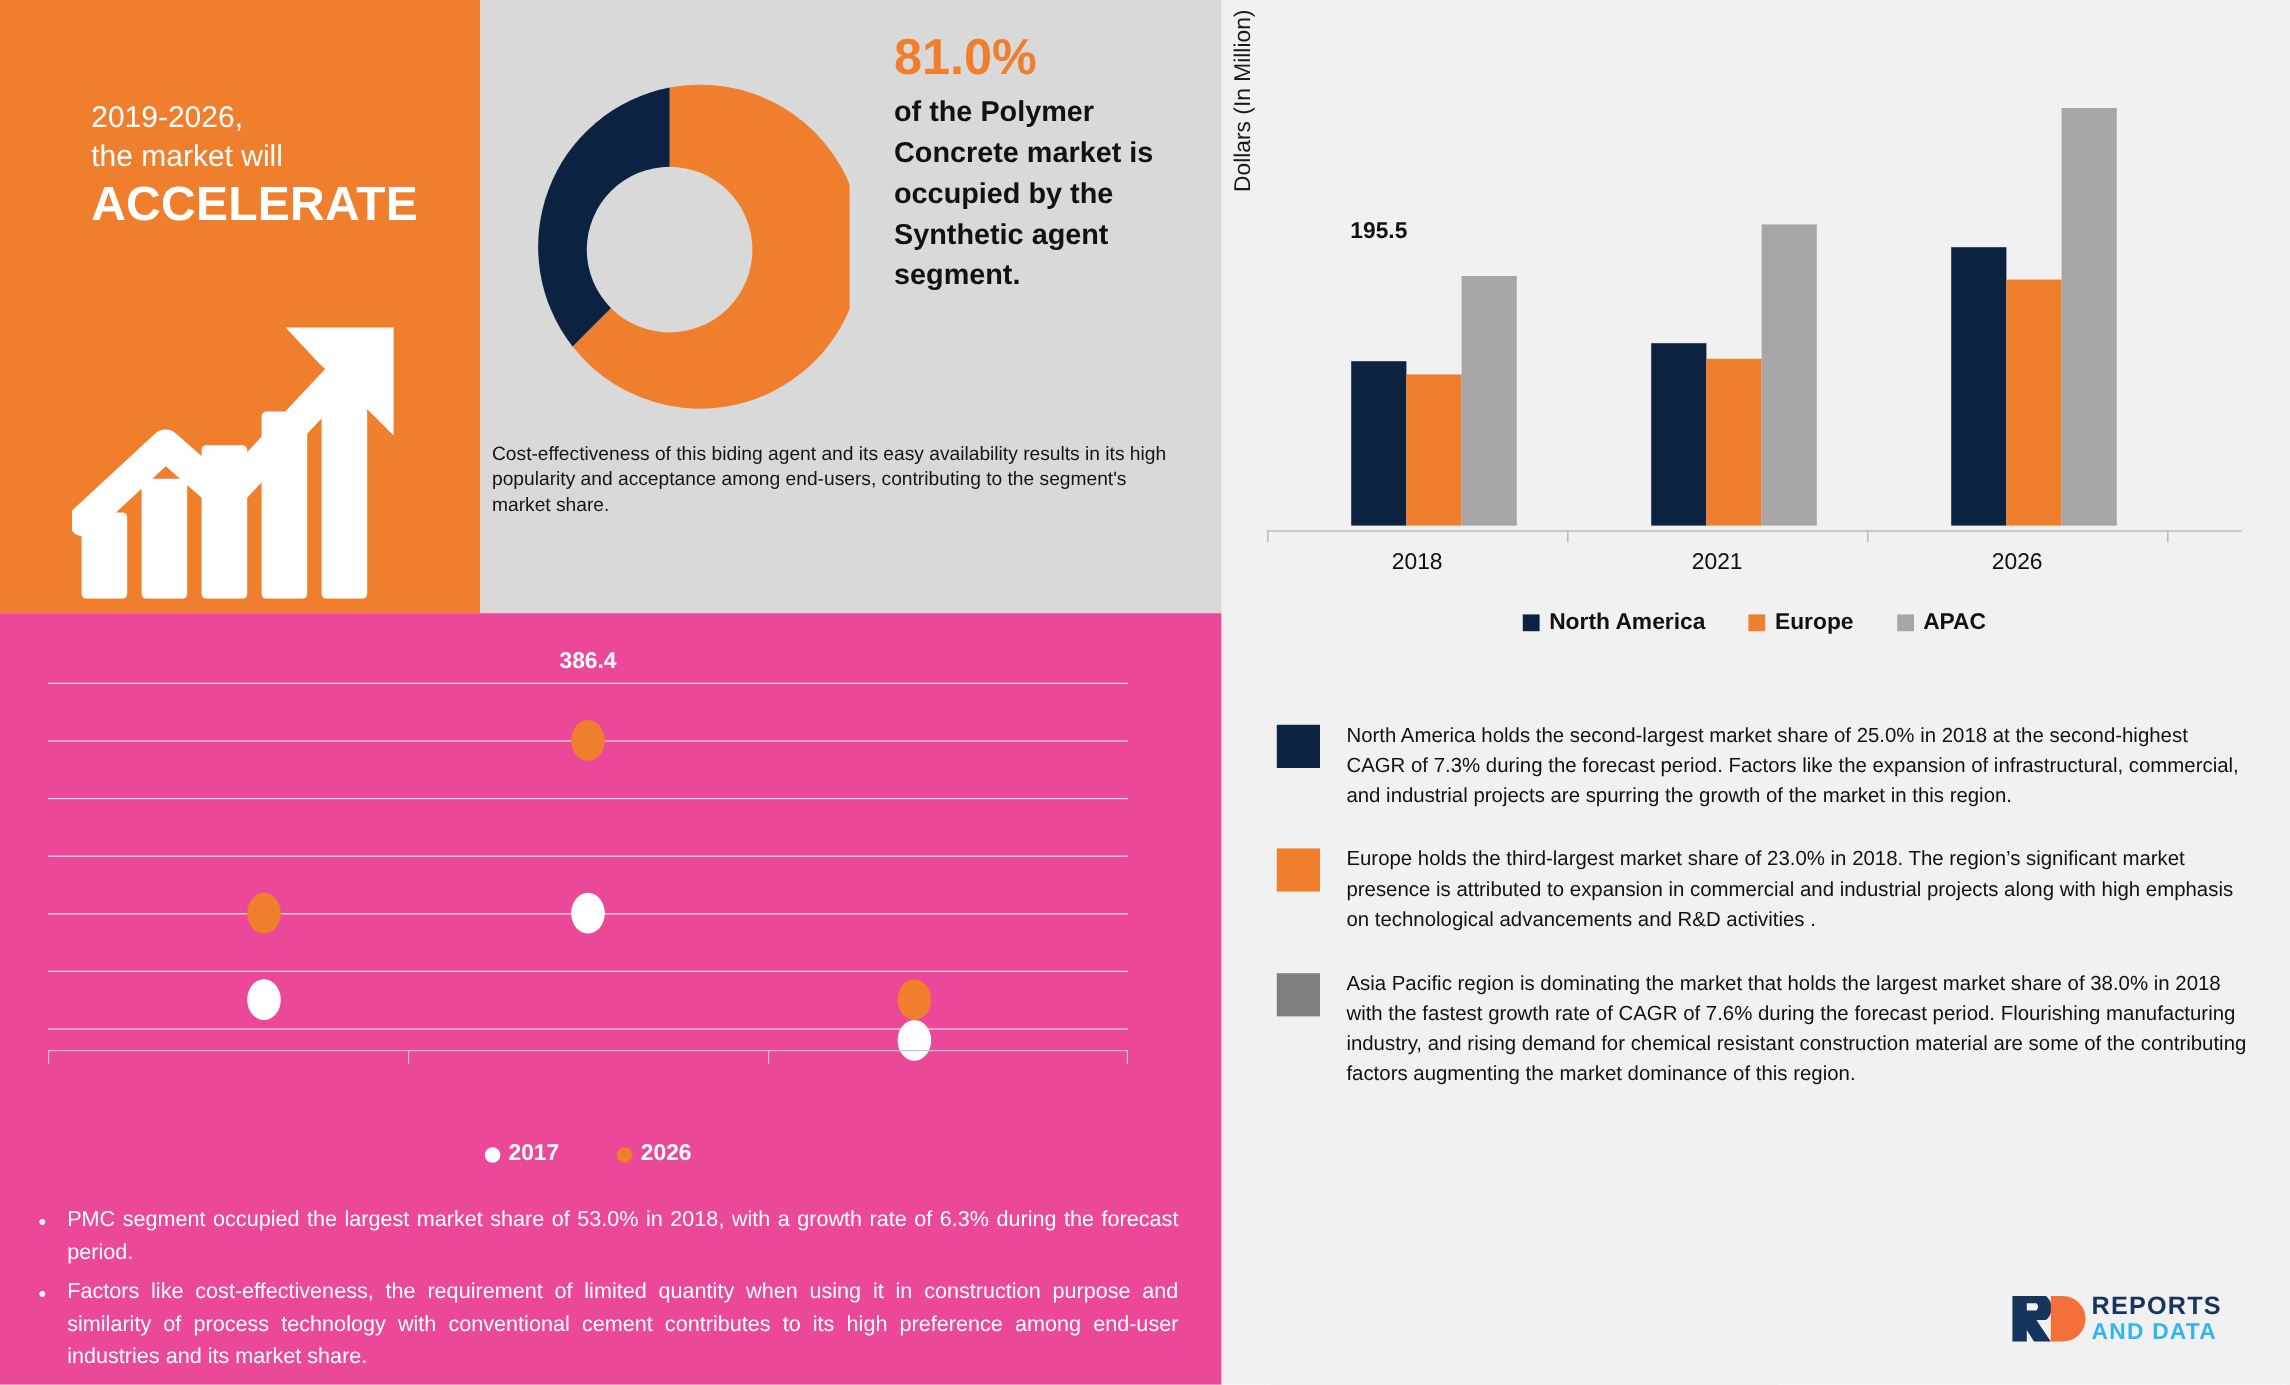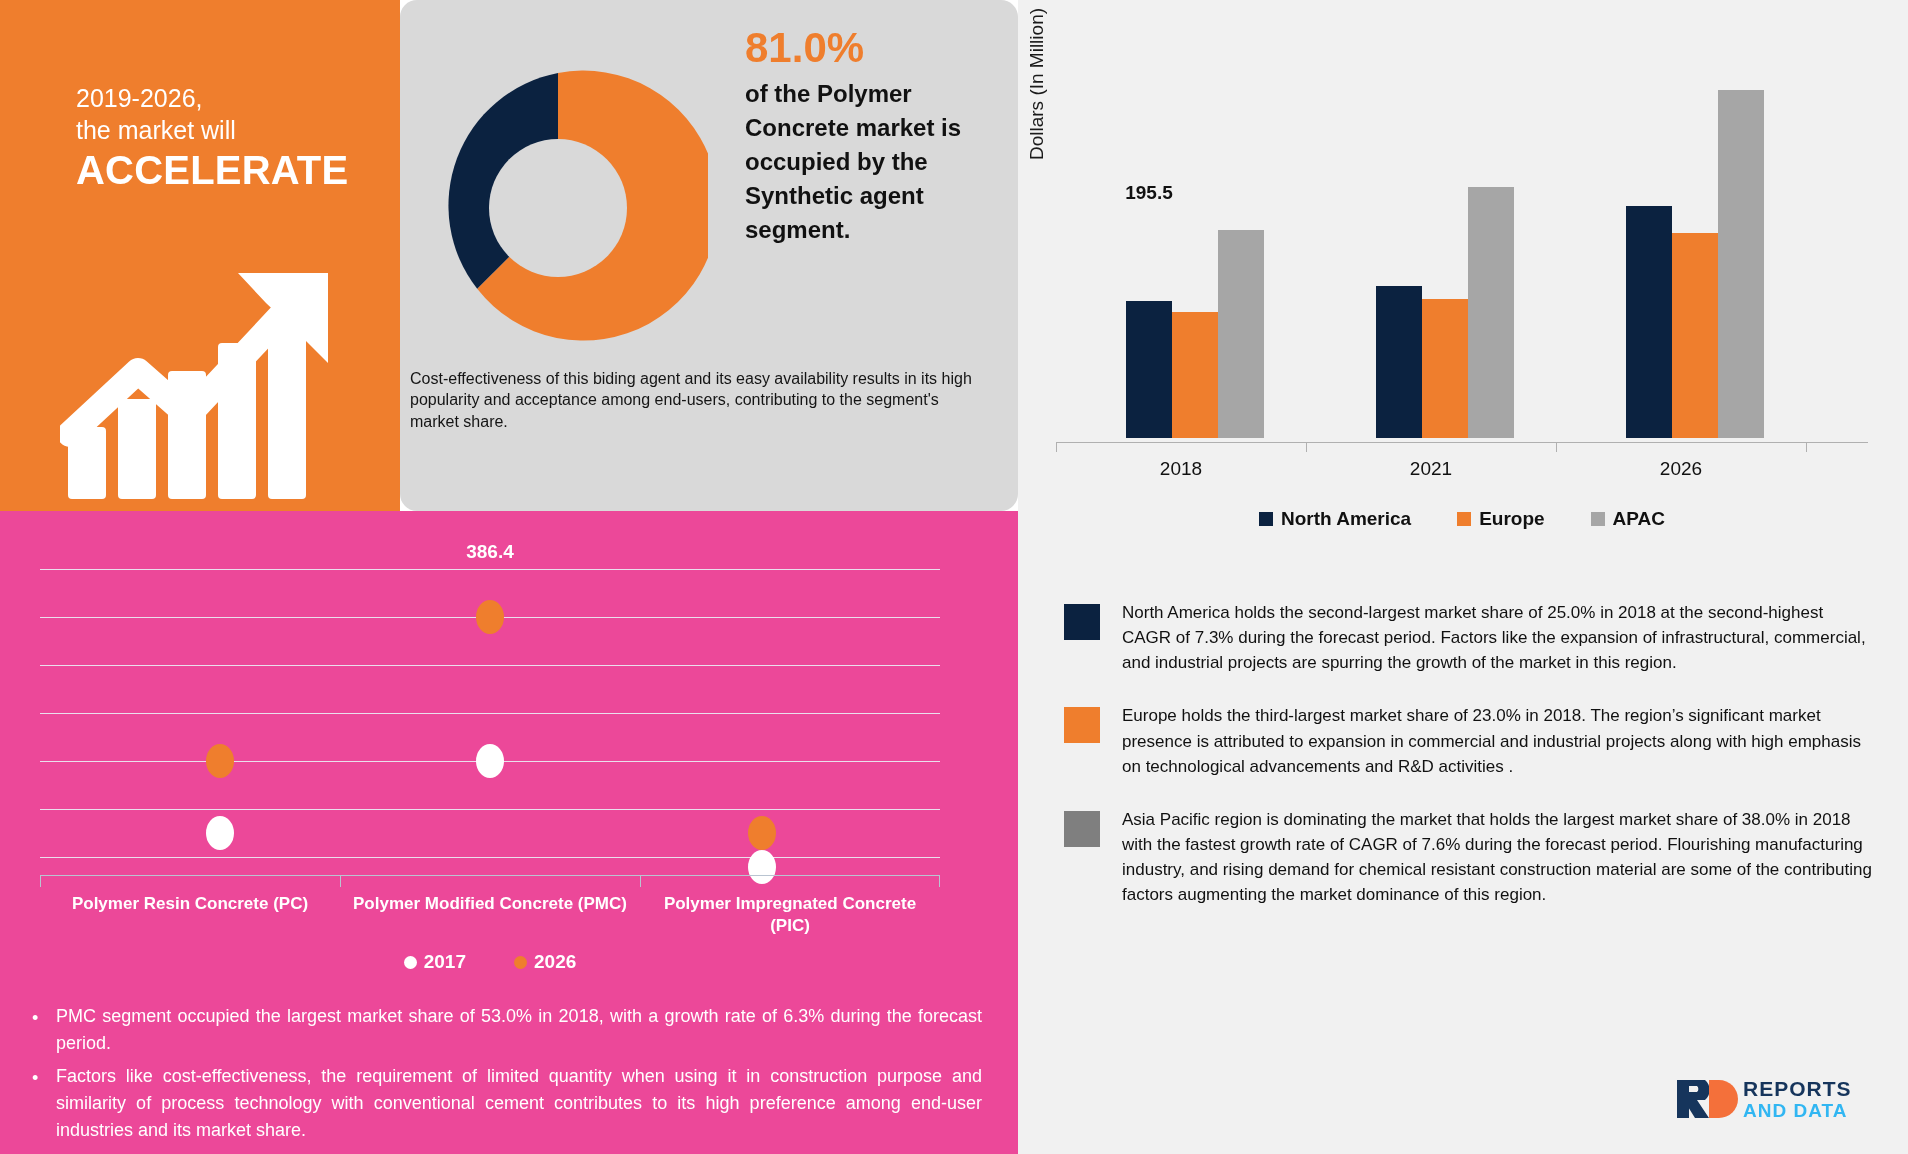--- a/index.html
+++ b/index.html
@@ -29,21 +29,20 @@
   .accel-big { font-size: 40px; font-weight: 700; letter-spacing: .2px; line-height: 1.12; margin: 2px 0 4px 0; }
   .accel-cagr { font-size: 24px; line-height: 1.25; }
   .accel-pct { font-size: 40px; font-weight: 700; line-height: 1.18; }
   .accel-icon { position: absolute; left: 60px; bottom: 12px; width: 290px; height: 240px; }
 
   
   .donut-panel {
     position: absolute; left: 400px; top: 0;
     width: 618px; height: 511px;
     background: #d9d9d9;
-    border-radius: 17px;
   }
   .donut-wrap { position: absolute; left: 8px; top: 58px; width: 300px; height: 300px; }
   .donut-note {
     position: absolute; left: 10px; top: 368px; width: 580px;
     font-size: 16px; line-height: 1.33; color: #151515;
   }
   .pct-block { position: absolute; left: 345px; top: 24px; width: 260px; }
   .pct-big { color: #ef7e2d; font-size: 42px; font-weight: 700; line-height: 1.12; }
   .pct-sub { color: #111111; font-size: 24px; font-weight: 700; line-height: 1.42; margin-top: 6px; }
 
@@ -117,21 +116,21 @@
   .x-axis { position: absolute; left: 38px; top: 412px; width: 812px; height: 10px; }
   .x-axis .base { position: absolute; left: 0; top: 0; width: 812px; height: 1px; background: #b0b0b0; }
   .x-axis .tick { position: absolute; top: 0; width: 1px; height: 10px; background: #b0b0b0; }
   .x-labels { position: absolute; left: 38px; top: 428px; width: 812px; }
   .x-label {
     position: absolute; transform: translateX(-50%);
     font-size: 19px; font-weight: 400; color: #111111;
   }
   .bar-legend {
     position: absolute; left: 38px; top: 478px; width: 812px;
-    display: flex; justify-content: center; gap: 46px; align-items: flex-start;
+    display: flex; justify-content: center; gap: 36px; align-items: flex-start;
   }
   .blg-item { display: flex; align-items: center; gap: 8px; font-size: 19px; font-weight: 700; color: #111111; }
   .blg-sq { width: 14px; height: 14px; display: inline-block; }
 
   
   .notes { position: absolute; left: 46px; top: 600px; width: 812px; }
   .note { display: flex; gap: 22px; margin-bottom: 28px; }
   .note-sq { flex: none; width: 36px; height: 36px; margin-top: 4px; }
   .note-txt { flex: 1; font-size: 17px; line-height: 1.48; color: #111111; }
 
@@ -209,25 +208,20 @@
       </div>
 
       <div class="cat-axis">
         <div class="base"></div>
         <div class="tick" style="left:0px"></div>
         <div class="tick" style="left:300px"></div>
         <div class="tick" style="left:600px"></div>
         <div class="tick" style="left:899px"></div>
       </div>
 
-      <div class="cat-labels">
-        <div class="cat-label">Polymer Resin Concrete (PC)</div>
-        <div class="cat-label">Polymer Modified Concrete (PMC)</div>
-        <div class="cat-label">Polymer Impregnated Concrete (PIC)</div>
-      </div>
 
       <div class="dot-legend">
         <div class="lg-item">
           <span class="lg-dot" style="background:#ffffff"></span>
           <span>2017</span>
         </div>
         <div class="lg-item">
           <span class="lg-dot" style="background:#ef7e2d"></span>
           <span>2026</span>
         </div>

